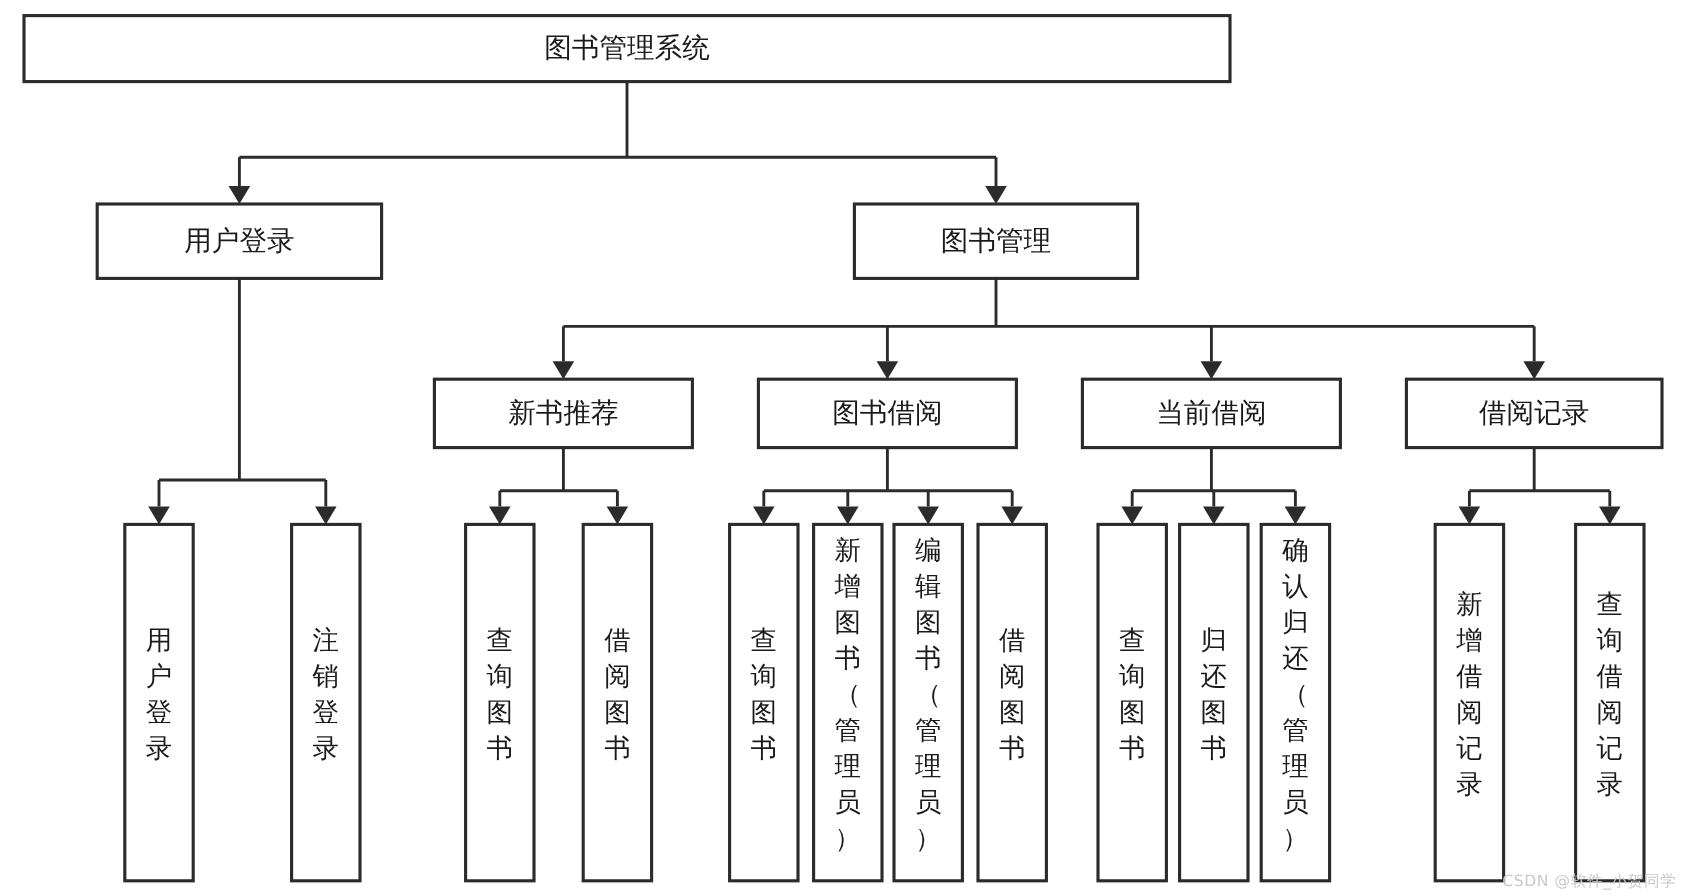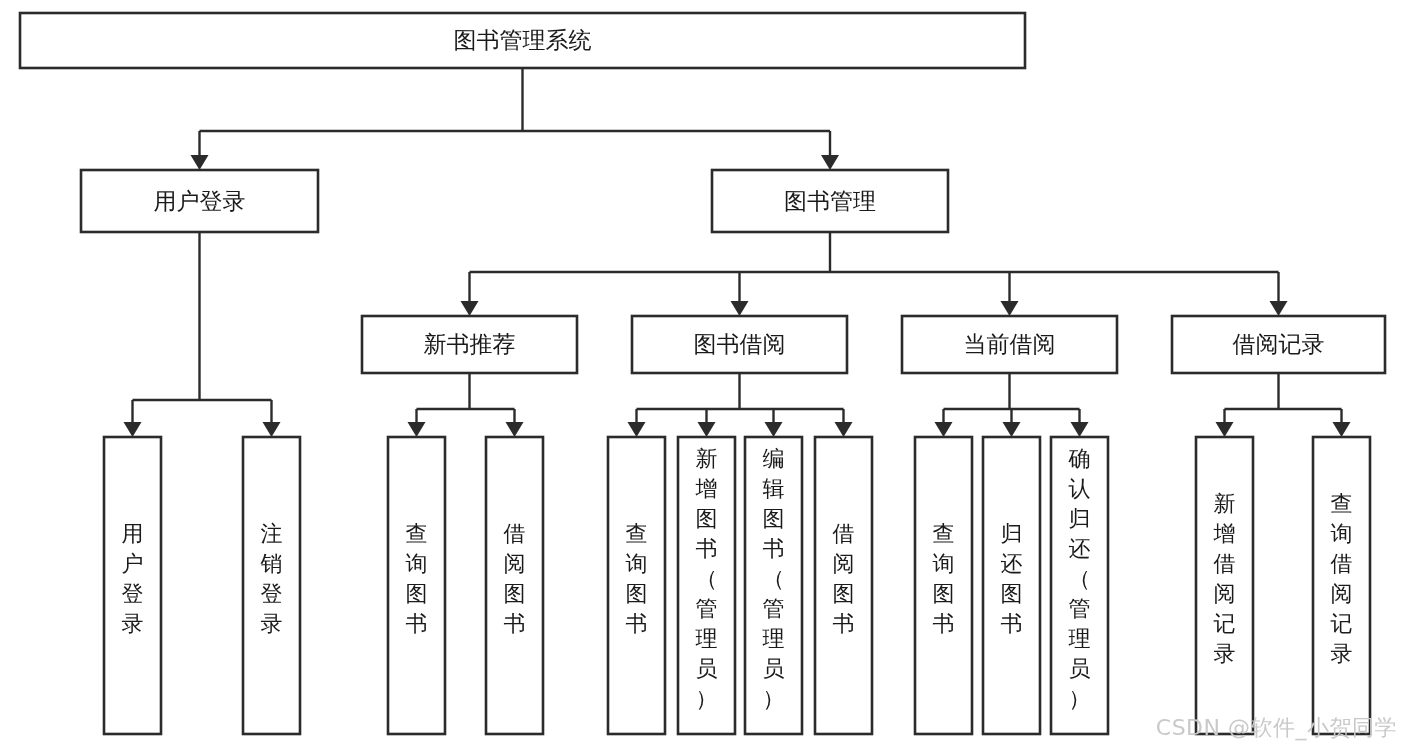--- a/index.html
+++ b/index.html
@@ -46,21 +46,21 @@
   }
   .edge-arrow {
     fill: #2b2b2b;
     stroke: none;
   }
   .watermark {
     position: absolute;
     right: 8px;
     bottom: 4px;
     color: #c9c9c9;
-    font-size: 22px;
+    font-size: 13px;
     font-family: "DejaVu Sans", "Liberation Sans", sans-serif;
     letter-spacing: 0.5px;
     white-space: nowrap;
     user-select: none;
   }
 </style>
 </head>
 <body>
 
 <svg id="chart-root" viewBox="0 0 1405 747" width="1405" height="747">

